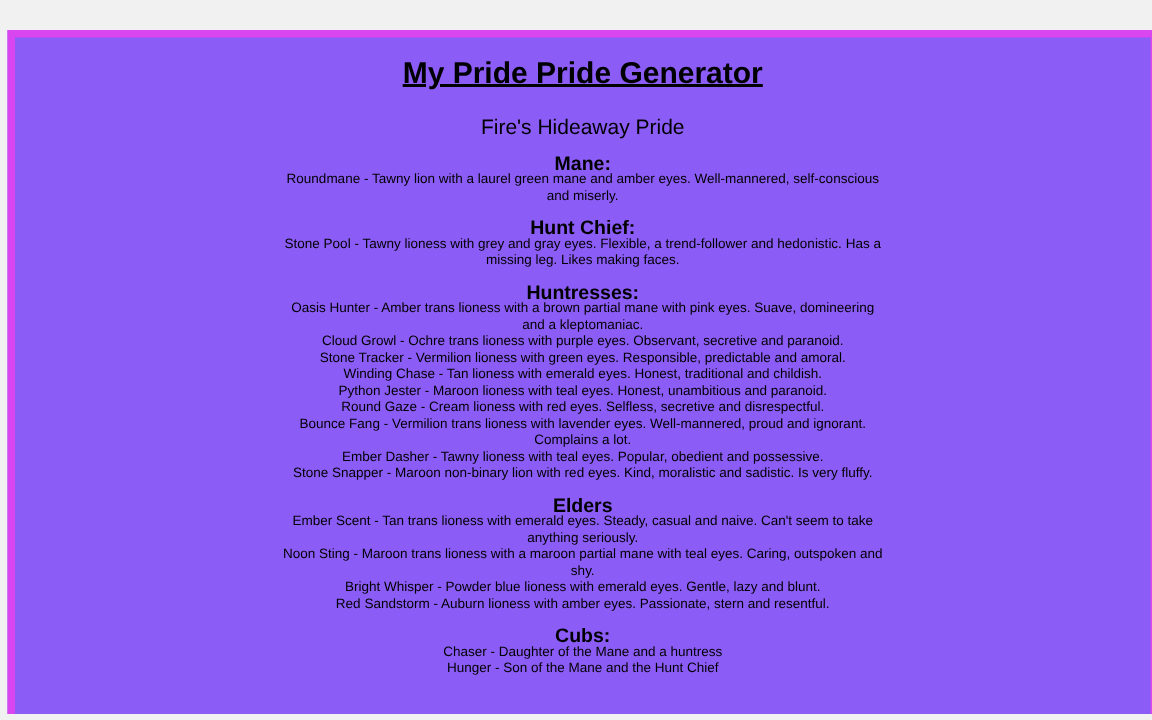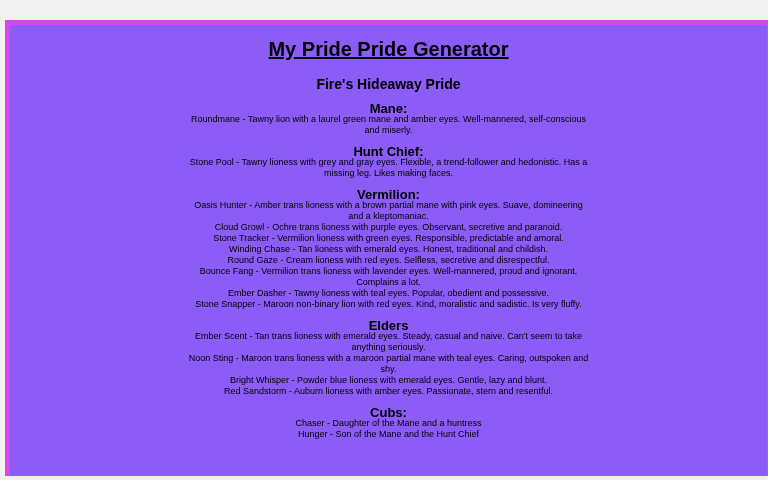--- a/index.html
+++ b/index.html
@@ -12,21 +12,21 @@
   .page {
     position:absolute; left:5px; top:20px; width:757px; height:471px;
     background:#8b5cf6; border:5px solid #d946ef; overflow:hidden;
   }
   .content { width:400px; margin:0 auto; text-align:center; }
   h1 {
     font-size:20px; font-weight:bold; text-decoration:underline;
     margin:12px 0 0 0; line-height:24px;
   }
   h2 {
-    font-size:14px; font-weight:bold; margin:14px 0 0 0; line-height:18px;
+    font-size:14px; font-weight:normal; margin:14px 0 0 0; line-height:18px;
   }
   .section { margin-top:10px; }
   .section-title { font-size:13px; font-weight:bold; line-height:11px; }
   .entry { font-size:9px; line-height:11px; }
   .bottom-bar {
     position:absolute; left:0; bottom:0; width:768px; height:4px; background:#f1f1f1;
   }
 </style>
 </head>
 <body>
@@ -38,25 +38,26 @@
     <div id="sections">
         <div class="section">
           <div class="section-title">Mane:</div>
           <div class="entry">Roundmane - Tawny lion with a laurel green mane and amber eyes. Well-mannered, self-conscious and miserly.</div>
         </div>
         <div class="section">
           <div class="section-title">Hunt Chief:</div>
           <div class="entry">Stone Pool - Tawny lioness with grey and gray eyes. Flexible, a trend-follower and hedonistic. Has a missing leg. Likes making faces.</div>
         </div>
         <div class="section">
-          <div class="section-title">Vermilion:</div>
+          <div class="section-title">Huntresses:</div>
           <div class="entry">Oasis Hunter - Amber trans lioness with a brown partial mane with pink eyes. Suave, domineering and a kleptomaniac.</div>
           <div class="entry">Cloud Growl - Ochre trans lioness with purple eyes. Observant, secretive and paranoid.</div>
           <div class="entry">Stone Tracker - Vermilion lioness with green eyes. Responsible, predictable and amoral.</div>
           <div class="entry">Winding Chase - Tan lioness with emerald eyes. Honest, traditional and childish.</div>
+          <div class="entry">Python Jester - Maroon lioness with teal eyes. Honest, unambitious and paranoid.</div>
           <div class="entry">Round Gaze - Cream lioness with red eyes. Selfless, secretive and disrespectful.</div>
           <div class="entry">Bounce Fang - Vermilion trans lioness with lavender eyes. Well-mannered, proud and ignorant. Complains a lot.</div>
           <div class="entry">Ember Dasher - Tawny lioness with teal eyes. Popular, obedient and possessive.</div>
           <div class="entry">Stone Snapper - Maroon non-binary lion with red eyes. Kind, moralistic and sadistic. Is very fluffy.</div>
         </div>
         <div class="section">
           <div class="section-title">Elders</div>
           <div class="entry">Ember Scent - Tan trans lioness with emerald eyes. Steady, casual and naive. Can't seem to take anything seriously.</div>
           <div class="entry">Noon Sting - Maroon trans lioness with a maroon partial mane with teal eyes. Caring, outspoken and shy.</div>
           <div class="entry">Bright Whisper - Powder blue lioness with emerald eyes. Gentle, lazy and blunt.</div>

